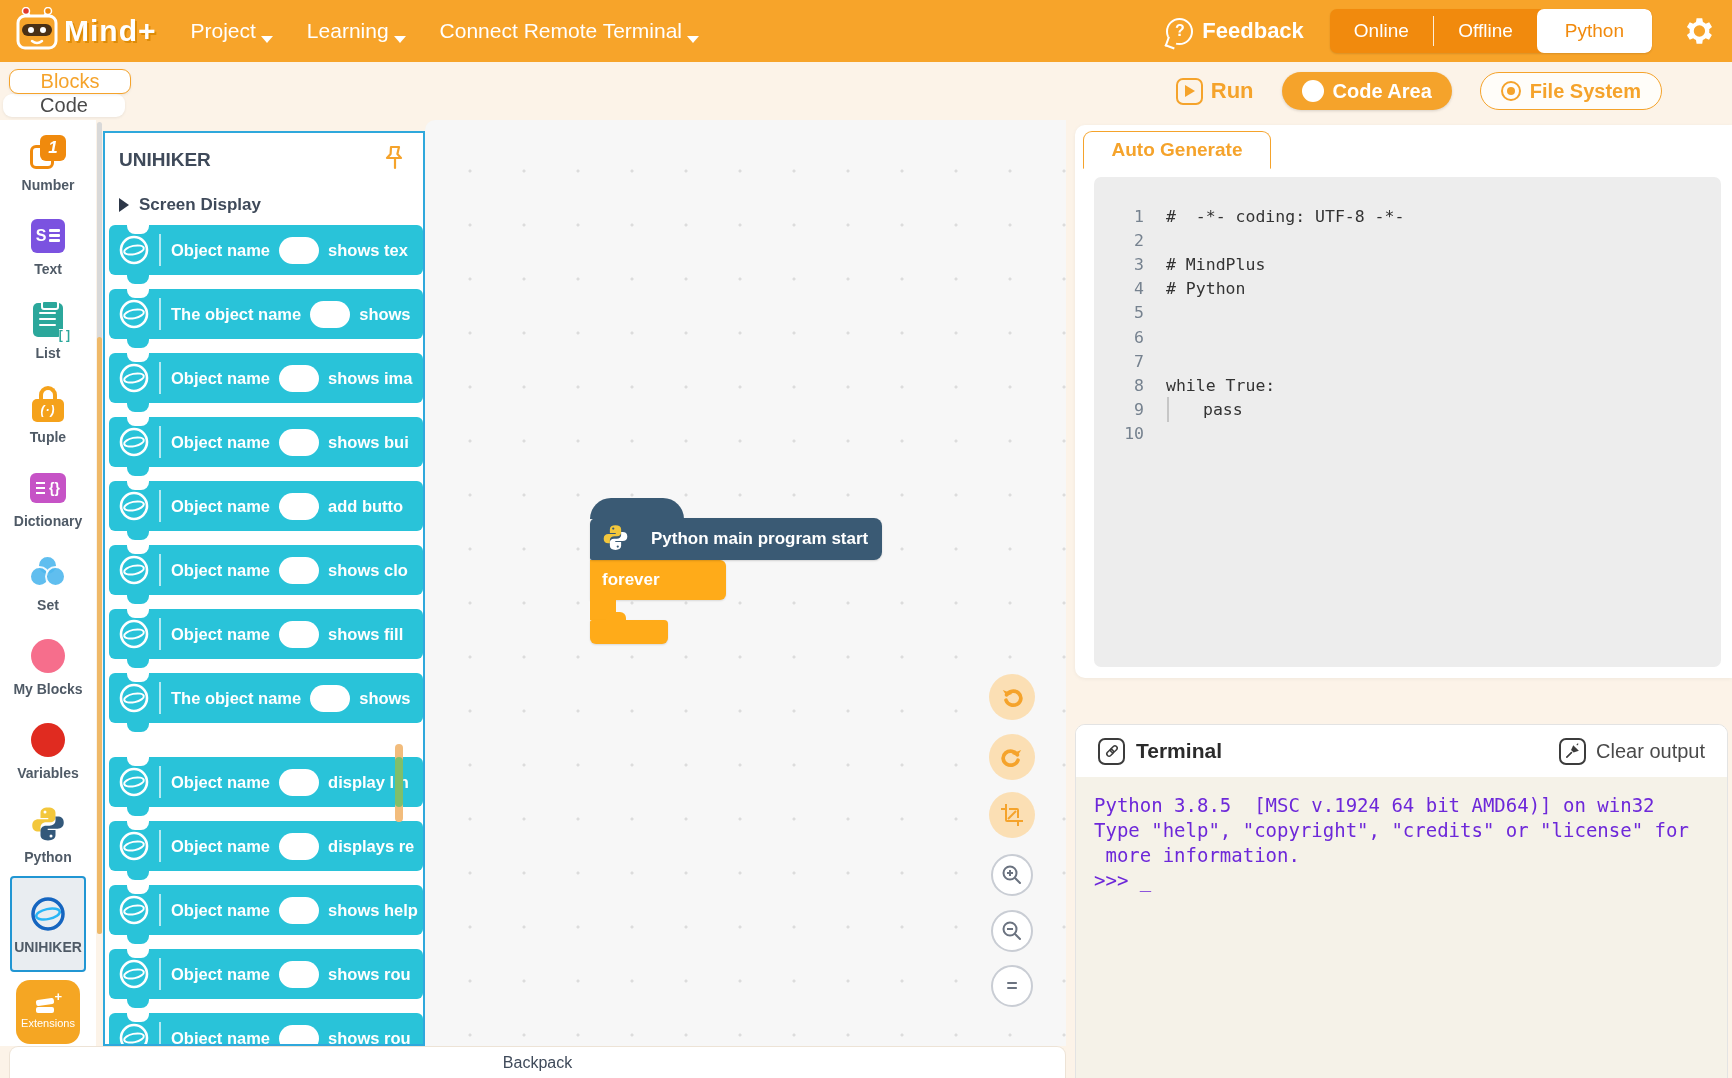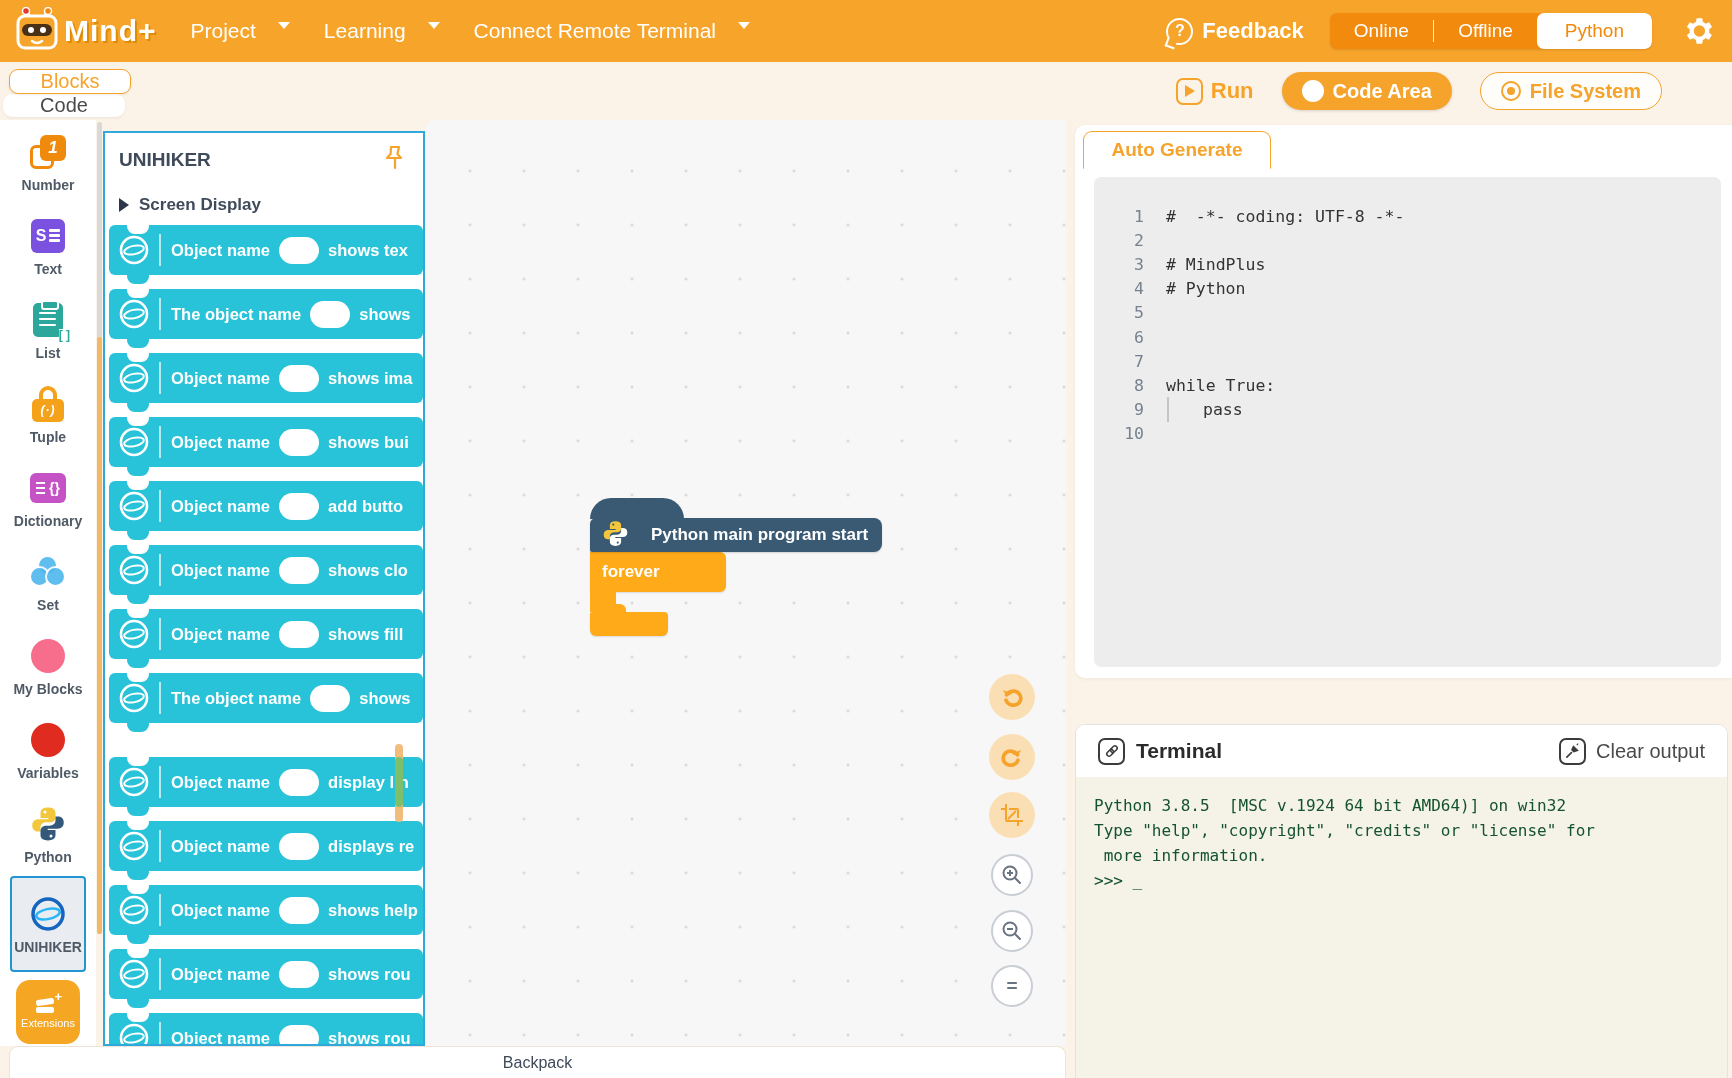--- a/index.html
+++ b/index.html
@@ -4,29 +4,29 @@
 <style>
   *{margin:0;padding:0;box-sizing:border-box;}
   html,body{width:1732px;height:1078px;overflow:hidden;}
   body{font-family:"Liberation Sans",sans-serif;background:#FCF3E8;}
   .app{position:relative;width:1732px;height:1078px;background:#FCF3E8;}
 
   
   .topbar{position:absolute;left:0;top:0;width:1732px;height:62px;background:#F7A42A;display:flex;align-items:center;z-index:30;}
   .logo{display:flex;align-items:center;gap:4px;margin-left:14px;justify-content:space-between;}
   .logo-text{font-size:30px;font-weight:800;color:#fff;text-shadow:2px 2px 0 #DE8C07;letter-spacing:1px;}
-  .menu{display:flex;align-items:flex-start;gap:22px;margin-left:34px;cursor:pointer;}
+  .menu{display:flex;align-items:flex-end;gap:5px;margin-left:34px;cursor:pointer;}
   .menu-label{color:#fff;font-size:21px;}
   .caret{width:0;height:0;border-left:6px solid transparent;border-right:6px solid transparent;border-top:7px solid #fff;margin-top:3px;}
   .top-right{margin-left:auto;display:flex;align-items:center;margin-right:18px;gap:26px;}
   .feedback{display:flex;align-items:center;gap:9px;cursor:pointer;}
   .fb-icon{position:relative;width:27px;height:27px;border:2.5px solid #fff;border-radius:50%;color:#fff;font-size:16px;font-weight:700;display:flex;align-items:center;justify-content:center;}
   .fb-icon::after{content:"";position:absolute;left:-2px;bottom:-5px;width:8px;height:8px;background:#F7A42A;border-left:2.5px solid #fff;border-bottom:2.5px solid #fff;transform:rotate(20deg);}
   .feedback span.lbl{color:#fff;font-size:22px;font-weight:600;}
-  .mode-pill{display:flex;align-items:stretch;height:36px;background:#F18A0D;border-radius:7px;overflow:hidden;box-shadow:0 1px 2px rgba(0,0,0,.12);}
+  .mode-pill{display:flex;align-items:stretch;height:44px;background:#F18A0D;border-radius:7px;overflow:hidden;box-shadow:0 1px 2px rgba(0,0,0,.12);}
   .mode-seg{display:flex;align-items:center;padding:0 24px;color:#fff;font-size:19px;cursor:pointer;}
   .mode-div{width:1.5px;background:rgba(255,255,255,.85);margin:7px 0;}
   .mode-python{background:#fff;color:#F18A0D;border-radius:7px;padding:0 28px;display:flex;align-items:center;font-size:19px;cursor:pointer;}
   .gear{width:36px;height:36px;cursor:pointer;display:flex;align-items:center;justify-content:center;}
 
   
   .toolbar{position:absolute;left:0;top:62px;width:1732px;height:58px;display:flex;align-items:center;}
   .tabs{display:flex;margin-left:9px;height:44px;flex-direction:column;}
   .tab{width:122px;height:44px;display:flex;align-items:center;justify-content:center;background:#fff;border-radius:9px;font-size:20px;cursor:pointer;box-shadow:0 1px 3px rgba(0,0,0,.07);}
   .tab.active{border:1.5px solid #F5A32B;color:#F5A32B;z-index:2;}
@@ -100,21 +100,21 @@
   .blk-icon{flex:0 0 auto;display:flex;align-items:center;}
   .blk-sep{flex:0 0 auto;width:2px;height:32px;background:rgba(255,255,255,.65);margin:0 10px 0 8px;}
   .blk-text{flex:0 0 auto;color:#fff;font-size:16.5px;font-weight:700;white-space:pre;}
   .blk-oval{flex:0 0 auto;width:40px;height:27px;background:#fff;border-radius:14px;margin:0 9px;cursor:text;}
   .pal-scrollbar{position:absolute;right:20px;top:611px;width:8px;height:78px;background:#F2BC7C;border-radius:4px;}
   .pal-scrollbar i{position:absolute;left:0;top:13px;width:8px;height:50px;background:#7FBF6B;border-radius:4px;}
 
   
   .canvas{position:absolute;left:425px;top:120px;width:641px;height:926px;background:#F7F7F7;border-radius:10px 0 0 0;background-image:radial-gradient(#DCDCDC 1.3px,transparent 1.8px);background-size:54px 54px;background-position:18px 24px;}
   .hat-group{position:absolute;left:165px;top:398px;cursor:grab;}
-  .hat{position:relative;width:292px;height:34px;background:#3A5A74;border-radius:6px 8px 8px 2px;display:flex;align-items:center;padding:0 14px 0 12px;box-shadow:0 1px 2px rgba(0,0,0,.15);}
+  .hat{position:relative;width:292px;height:42px;background:#3A5A74;border-radius:6px 8px 8px 2px;display:flex;align-items:center;padding:0 14px 0 12px;box-shadow:0 1px 2px rgba(0,0,0,.15);}
   .hat::before{content:"";position:absolute;left:0;top:-20px;width:94px;height:21px;background:#3A5A74;border-radius:47px 47px 0 0;}
   .hat-sep{width:2px;height:30px;background:rgba(255,255,255,.55);margin:0 12px 0 10px;}
   .hat-label{color:#fff;font-size:17px;font-weight:700;white-space:nowrap;}
   .forever-top{width:136px;height:40px;background:#FFAB19;border-radius:0 6px 6px 0;display:flex;align-items:center;padding-left:12px;box-shadow:0 1px 2px rgba(0,0,0,.12);}
   .forever-label{color:#fff;font-size:17px;font-weight:700;}
   .forever-arm{width:26px;height:20px;background:#FFAB19;}
   .forever-bottom{position:relative;width:78px;height:24px;background:#FFAB19;border-radius:2px 4px 6px 6px;box-shadow:0 1px 2px rgba(0,0,0,.12);}
   .forever-bottom::before{content:"";position:absolute;left:16px;top:-8px;width:20px;height:8px;background:#FFAB19;border-radius:6px 6px 0 0;}
   .cv-btn{position:absolute;border-radius:50%;display:flex;align-items:center;justify-content:center;cursor:pointer;}
   .cv-orange{width:46px;height:46px;background:#FBDFB4;}
@@ -138,21 +138,21 @@
   .line-indent .ct::before{content:"";position:absolute;left:1px;top:-3px;bottom:-3px;width:1.5px;background:#C6C6C6;}
 
   
   .term-panel{position:absolute;left:1075px;top:724px;width:653px;height:377px;background:#fff;border:1.5px solid #E3E3E3;border-radius:10px;overflow:hidden;}
   .term-header{height:52px;display:flex;align-items:center;padding:0 22px;background:#fff;}
   .sq-icon{width:27px;height:27px;border:2px solid #3C3C3C;border-radius:7px;display:flex;align-items:center;justify-content:center;flex:0 0 auto;}
   .term-title{margin-left:11px;font-size:21px;font-weight:700;color:#2B2B2B;}
   .term-clear{margin-left:auto;display:flex;align-items:center;gap:10px;cursor:pointer;}
   .term-clear span{font-size:20px;color:#4A4A4A;}
   .term-body{height:325px;background:#F5F2E8;padding:16px 18px;font-family:"DejaVu Sans Mono",monospace;}
-  .term-line{font-size:16px;color:#14532d;line-height:25px;white-space:pre;}
+  .term-line{font-size:19px;color:#6d28d9;line-height:25px;white-space:pre;}
 </style>
 </head>
 <body>
 
 <div class="app">
 
   <header class="topbar">
     <div class="logo">
       <span>
         <svg width="46" height="44" viewBox="0 0 46 44">

